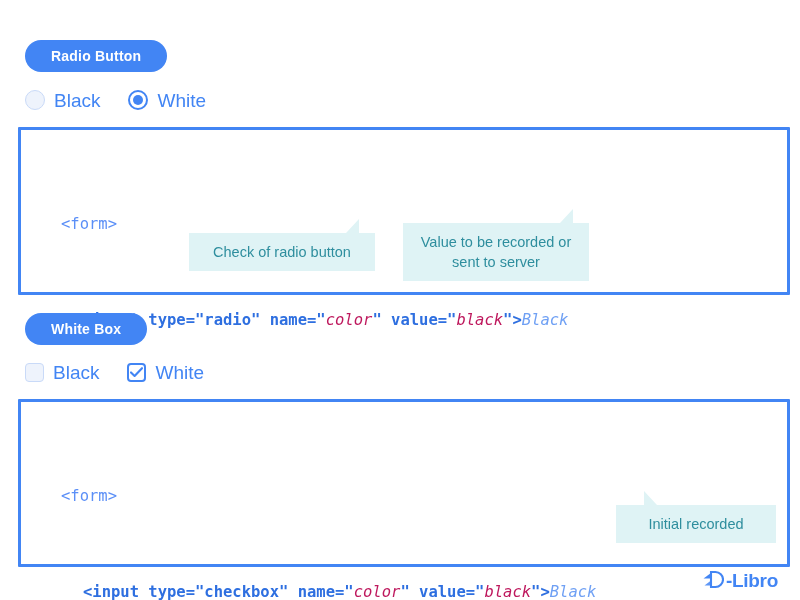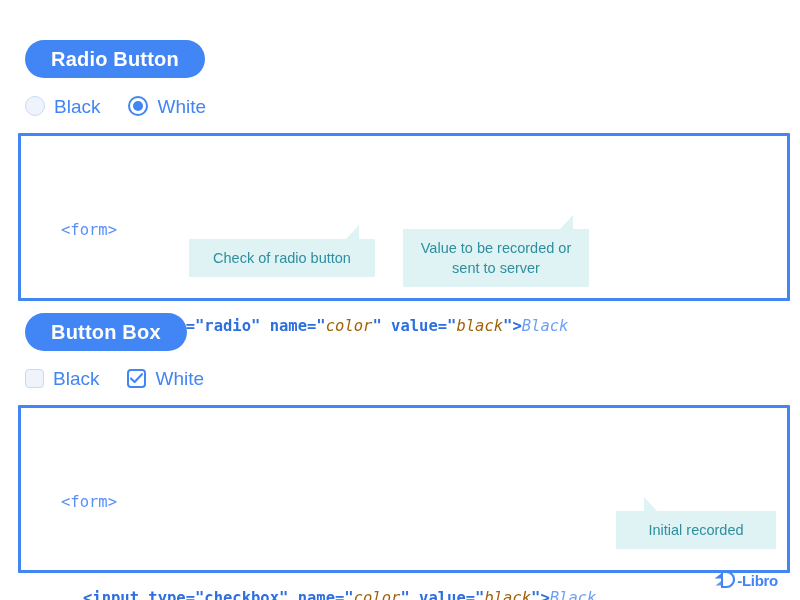--- a/index.html
+++ b/index.html
@@ -18,21 +18,21 @@
   .section { position: absolute; left: 0; width: 800px; }
   #radio-section { top: 0; }
   #checkbox-section { top: 273px; }
 
   
   .pill {
     display: inline-block;
     background: #4285F4;
     color: #ffffff;
     font-weight: bold;
-    font-size: 20px;
+    font-size: 14px;
     letter-spacing: 0.2px;
     padding: 9px 26px;
     border-radius: 20px;
     margin: 40px 0 0 25px;
     line-height: 1;
   }
 
   
   .options {
     margin: 18px 0 0 25px;
@@ -101,21 +101,21 @@
     white-space: pre;
   }
   .ln { display: block; }
   .ln.indent { padding-left: 22px; }
 
   
   .t-form   { color: #5B8FF7; font-weight: normal; }
   .t-tag    { color: #2E6FE0; font-weight: bold; }
   .t-attr   { color: #2E6FE0; font-weight: bold; }
   .t-punct  { color: #2E6FE0; font-weight: bold; }
-  .t-val    { color: #a16207; font-style: italic; font-weight: normal; }
+  .t-val    { color: #be185d; font-style: italic; font-weight: normal; }
   .t-text   { color: #6FA0F4; font-style: italic; font-weight: normal; }
 
   
   .callout {
     position: absolute;
     background: #DFF3F5;
     color: #2E8E9E;
     font-size: 14.5px;
     line-height: 20px;
     padding: 9px 14px;
@@ -139,21 +139,21 @@
   
   .footer-logo {
     position: absolute;
     right: 22px;
     bottom: 10px;
     display: flex;
     align-items: center;
     gap: 2px;
   }
   .logo-text {
-    font-size: 15px;
+    font-size: 19px;
     font-weight: bold;
     color: #4285F4;
     letter-spacing: -0.3px;
     line-height: 1;
   }
 </style>
 </head>
 <body>
 
 <div class="section" id="radio-section">
@@ -188,21 +188,21 @@
 
     <div class="callout" id="callout-value">
       <span class="tail"></span>
       <span>Value to be recorded or sent to server</span>
     </div>
   </div>
 </div>
 
 <div class="section" id="checkbox-section">
 
-  <div class="pill">Button Box</div>
+  <div class="pill">White Box</div>
 
   <div class="options">
     <label class="option">
       <span class="cb-box"></span>
       <span class="option-label">Black</span>
     </label>
     <label class="option">
       <span class="cb-box checked">
         <svg class="cb-check" width="13" height="11" viewBox="0 0 13 11">
           <path d="M1 5.4 L4.6 9 L12 1.2" fill="none" stroke="#4285F4" stroke-width="2.1" stroke-linecap="round" stroke-linejoin="round"></path>

